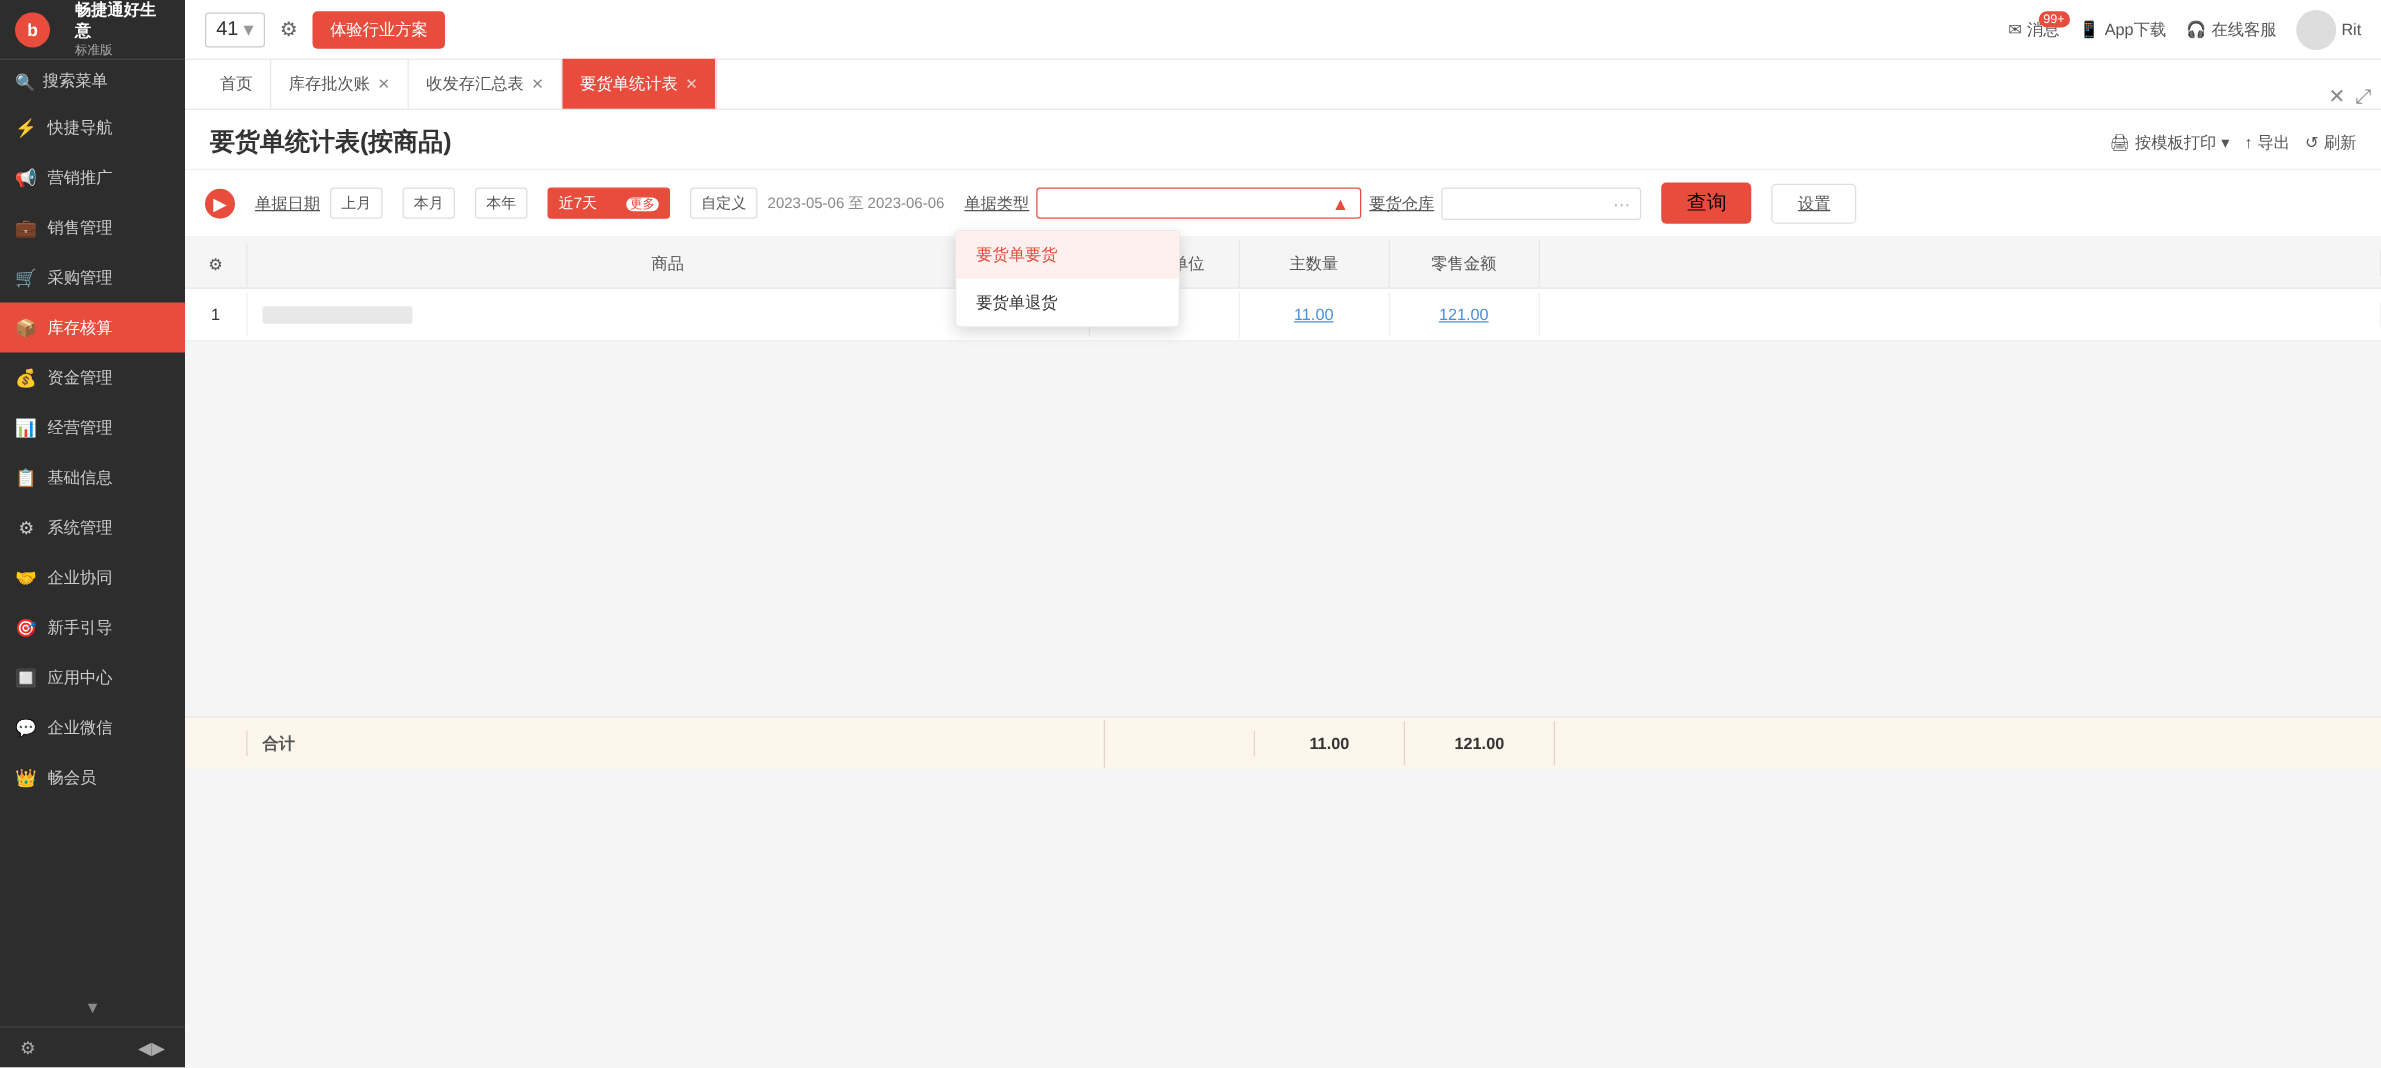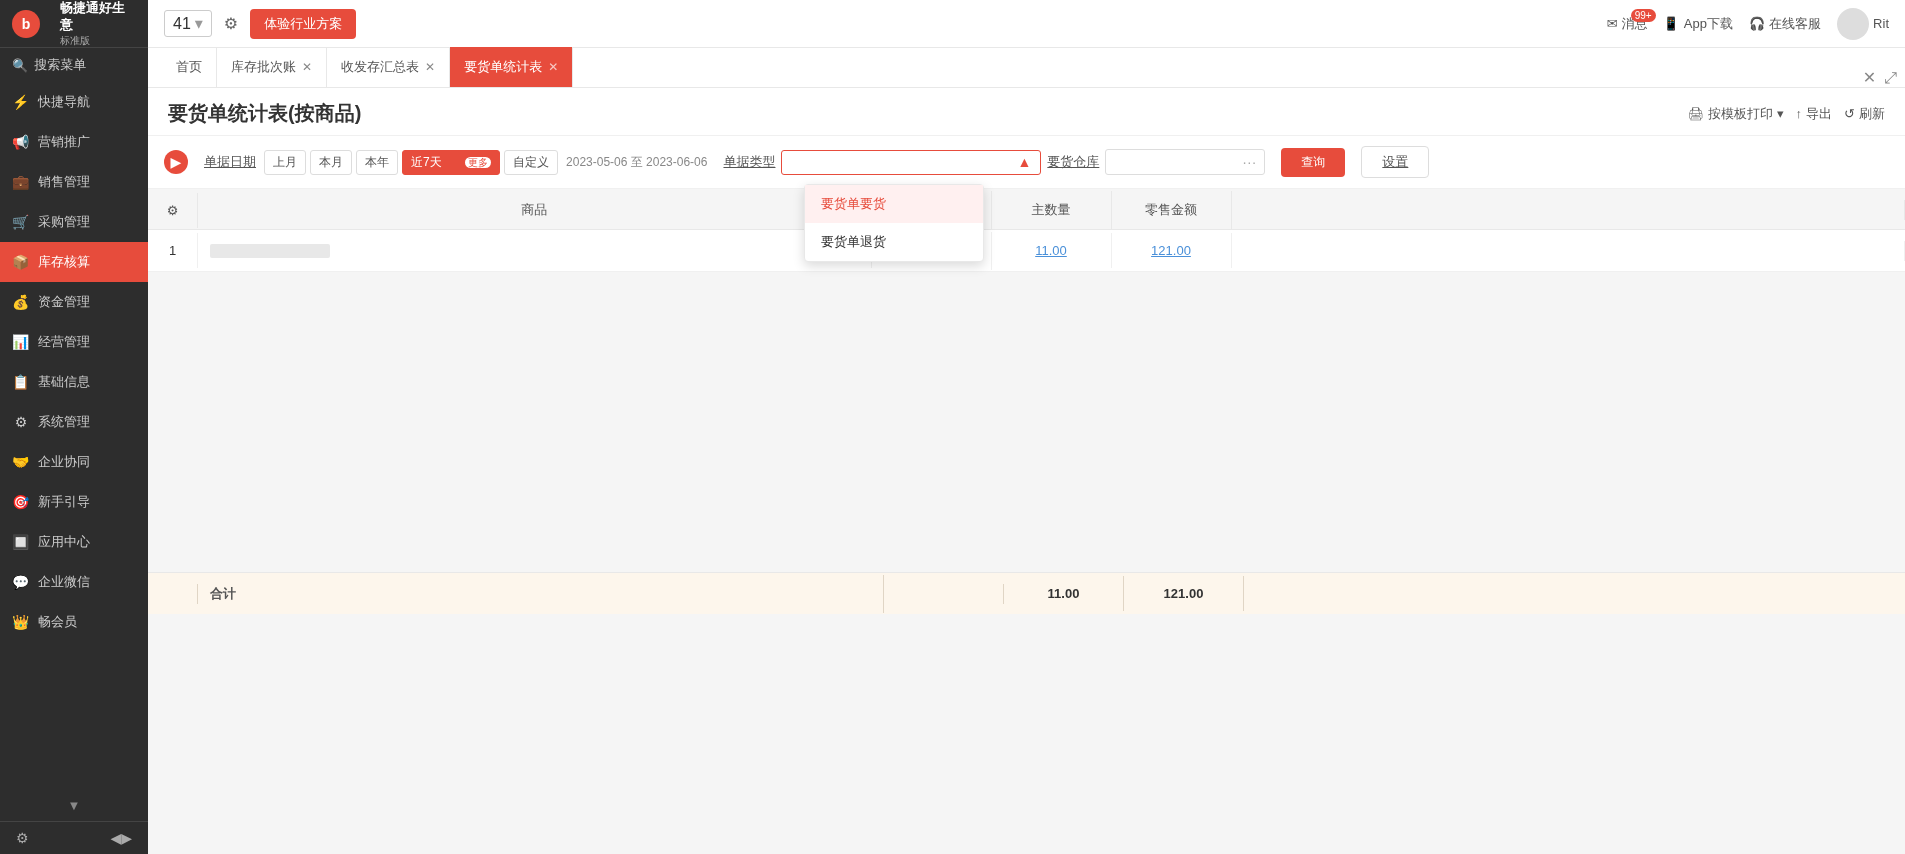--- a/index.html
+++ b/index.html
@@ -254,21 +254,21 @@
       flex-shrink: 0;
     }
     .filter-group {
       display: flex;
       align-items: center;
       gap: 8px;
     }
     .filter-label { color: #555; font-size: 13px; text-decoration: underline; }
     .date-btns {
       display: flex;
-      gap: 4px;
+      gap: 16px;
       align-items: flex-end;
     }
     .date-btn {
       padding: 3px 8px;
       border: 1px solid #ddd;
       border-radius: 3px;
       font-size: 12px;
       color: #555;
       cursor: pointer;
       background: #fff;
@@ -312,43 +312,43 @@
       border: 1px solid #ddd;
       border-radius: 3px;
       padding: 4px 8px;
       font-size: 13px;
       min-width: 160px;
       color: #333;
     }
     .warehouse-more { color: #aaa; font-size: 14px; cursor: pointer; margin-left: auto; }
     .query-btn {
       background: #e74c3c;
-      color: #ffffff;
+      color: #000000;
       border: none;
       border-radius: 4px;
       padding: 6px 20px;
-      font-size: 12px;
+      font-size: 16px;
       cursor: pointer;
     }
     .settings-btn {
       background: #fff;
       color: #555;
       border: 1px solid #ddd;
       border-radius: 4px;
       padding: 6px 20px;
       font-size: 13px;
       cursor: pointer;
       text-decoration: underline;
     }
 
     
     .dropdown-overlay {
       position: absolute;
       top: 48px;
-      left: 656px;
+      left: 616px;
       background: white;
       border: 1px solid #e8e8e8;
       border-radius: 4px;
       box-shadow: 0 4px 12px rgba(0,0,0,0.15);
       z-index: 100;
       min-width: 180px;
     }
     .dropdown-item {
       padding: 10px 16px;
       font-size: 13px;

